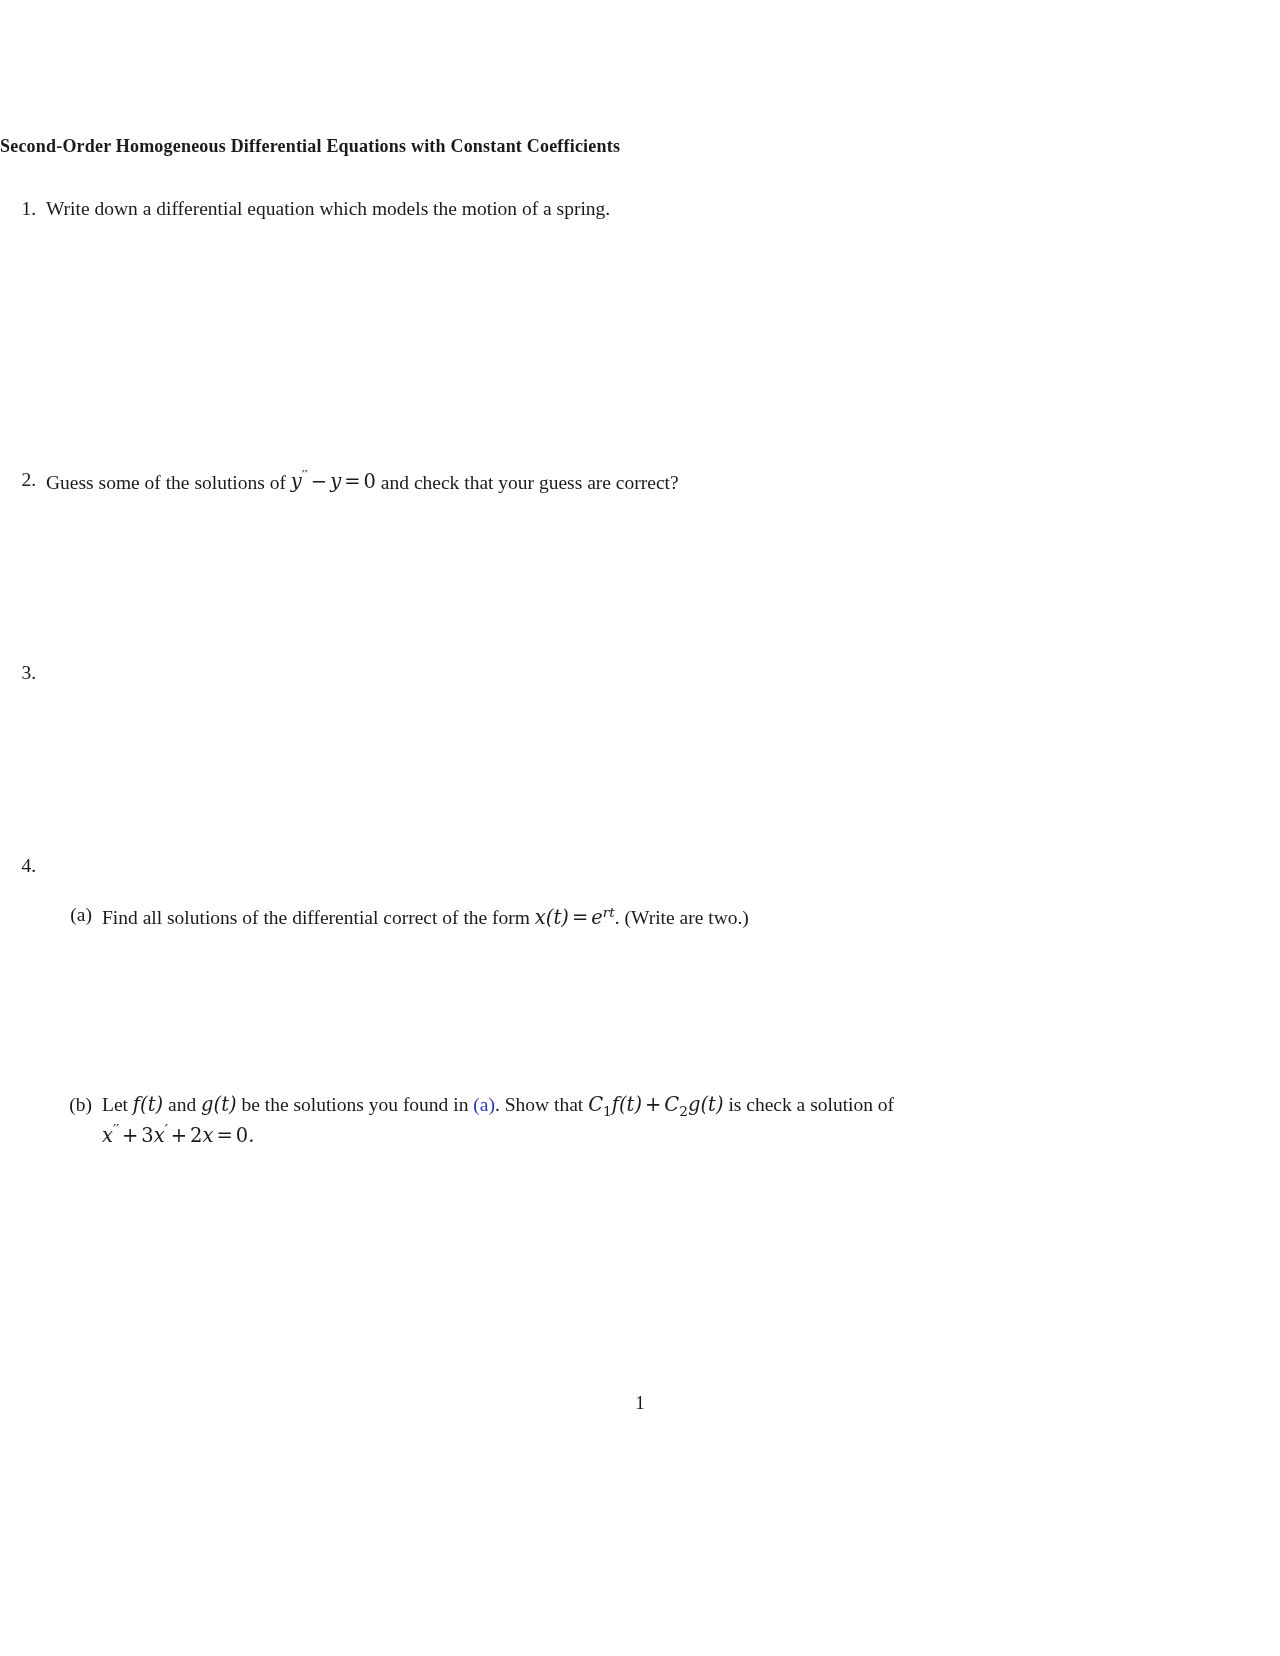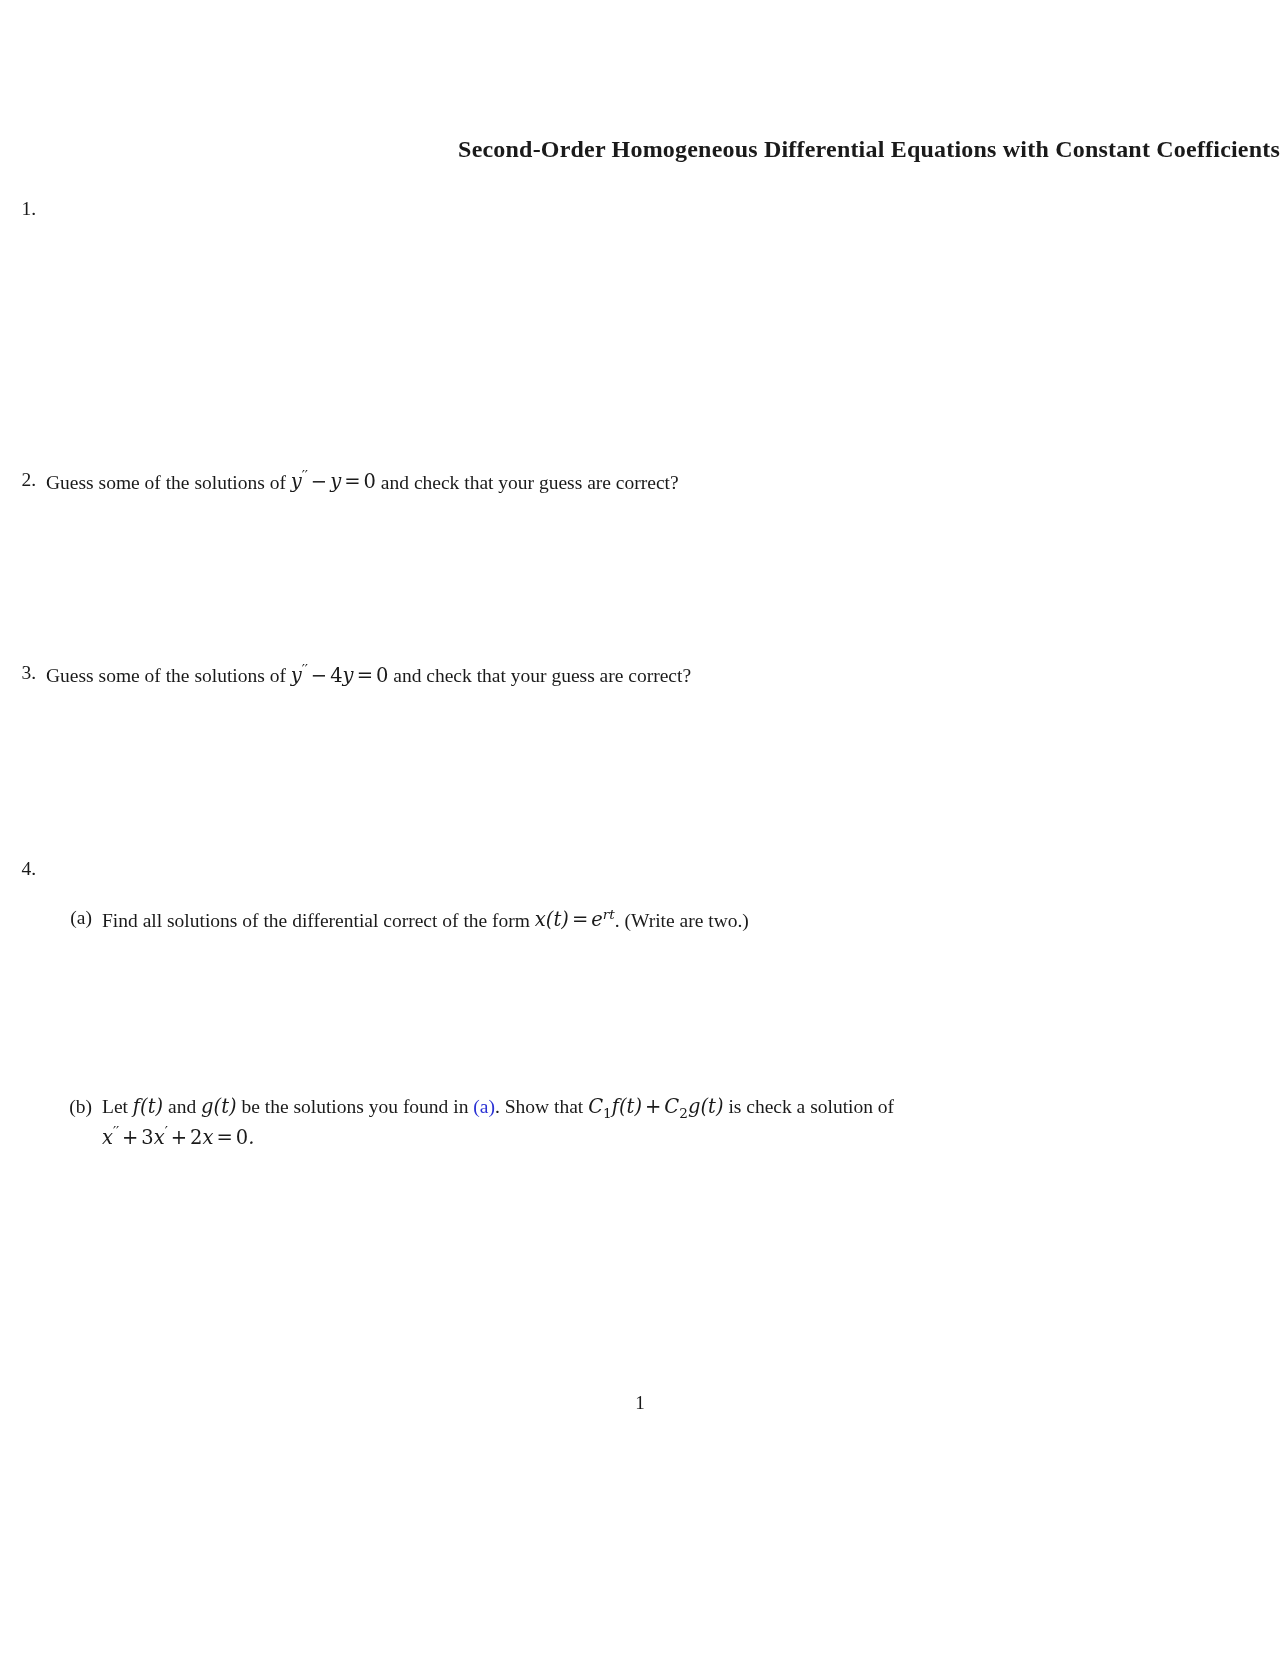--- a/index.html
+++ b/index.html
@@ -19,22 +19,22 @@
     width: 1280px;
     height: 1656px;
     position: relative;
     background: #ffffff;
   }
   .doc-title {
     position: absolute;
     top: 136px;
     left: 0;
     width: 1280px;
-    text-align: right;
-    font-size: 24px;
+    text-align: left;
+    font-size: 18px;
     font-weight: bold;
     letter-spacing: 0.2px;
     font-family: "Liberation Serif", "DejaVu Serif", serif;
   }
   .problem-list {
     position: absolute;
     top: 196px;
     left: 0;
     width: 1280px;
   }
@@ -129,20 +129,21 @@
 
 <div class="page">
 
   <div class="doc-title">Second-Order Homogeneous Differential Equations with Constant Coefficients</div>
 
   <div class="problem-list">
 
     <div class="problem">
       <div class="problem-row">
         <span class="num">1.</span>
+        <span class="body-text">Write down a differential equation which models the motion of a spring.</span>
       </div>
     </div>
 
     <div class="spacer-1"></div>
 
     <div class="problem">
       <div class="problem-row">
         <span class="num">2.</span>
         <span class="body-text">
           <span>Guess some of the solutions of</span>
@@ -150,25 +151,20 @@
           <span>and check that your guess are correct?</span>
         </span>
       </div>
     </div>
 
     <div class="spacer-2"></div>
 
     <div class="problem">
       <div class="problem-row">
         <span class="num">3.</span>
-        <span class="body-text">
-          <span>Guess some of the solutions of</span>
-          <span class="math">y<sup class="pr">′′</sup><span class="op">−</span><span class="num-lit">4</span>y<span class="op">=</span><span class="num-lit">0</span></span>
-          <span>and check that your guess are correct?</span>
-        </span>
       </div>
     </div>
 
     <div class="spacer-3"></div>
 
     <div class="problem">
       <div class="problem-row">
         <span class="num">4.</span>
       </div>
     </div>

